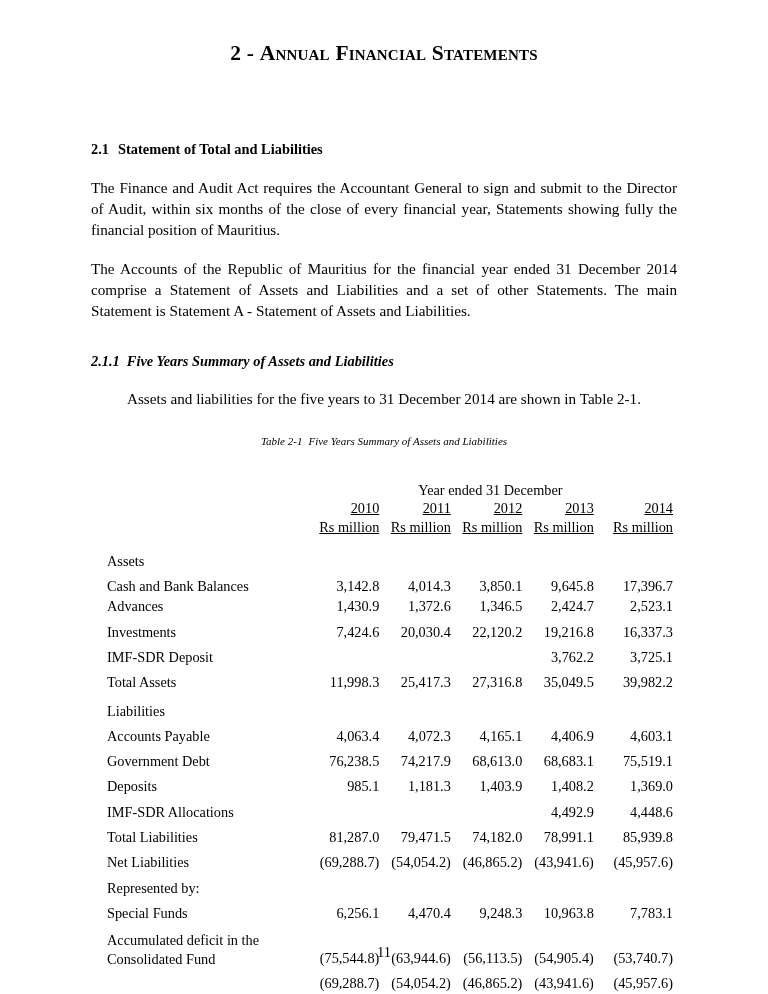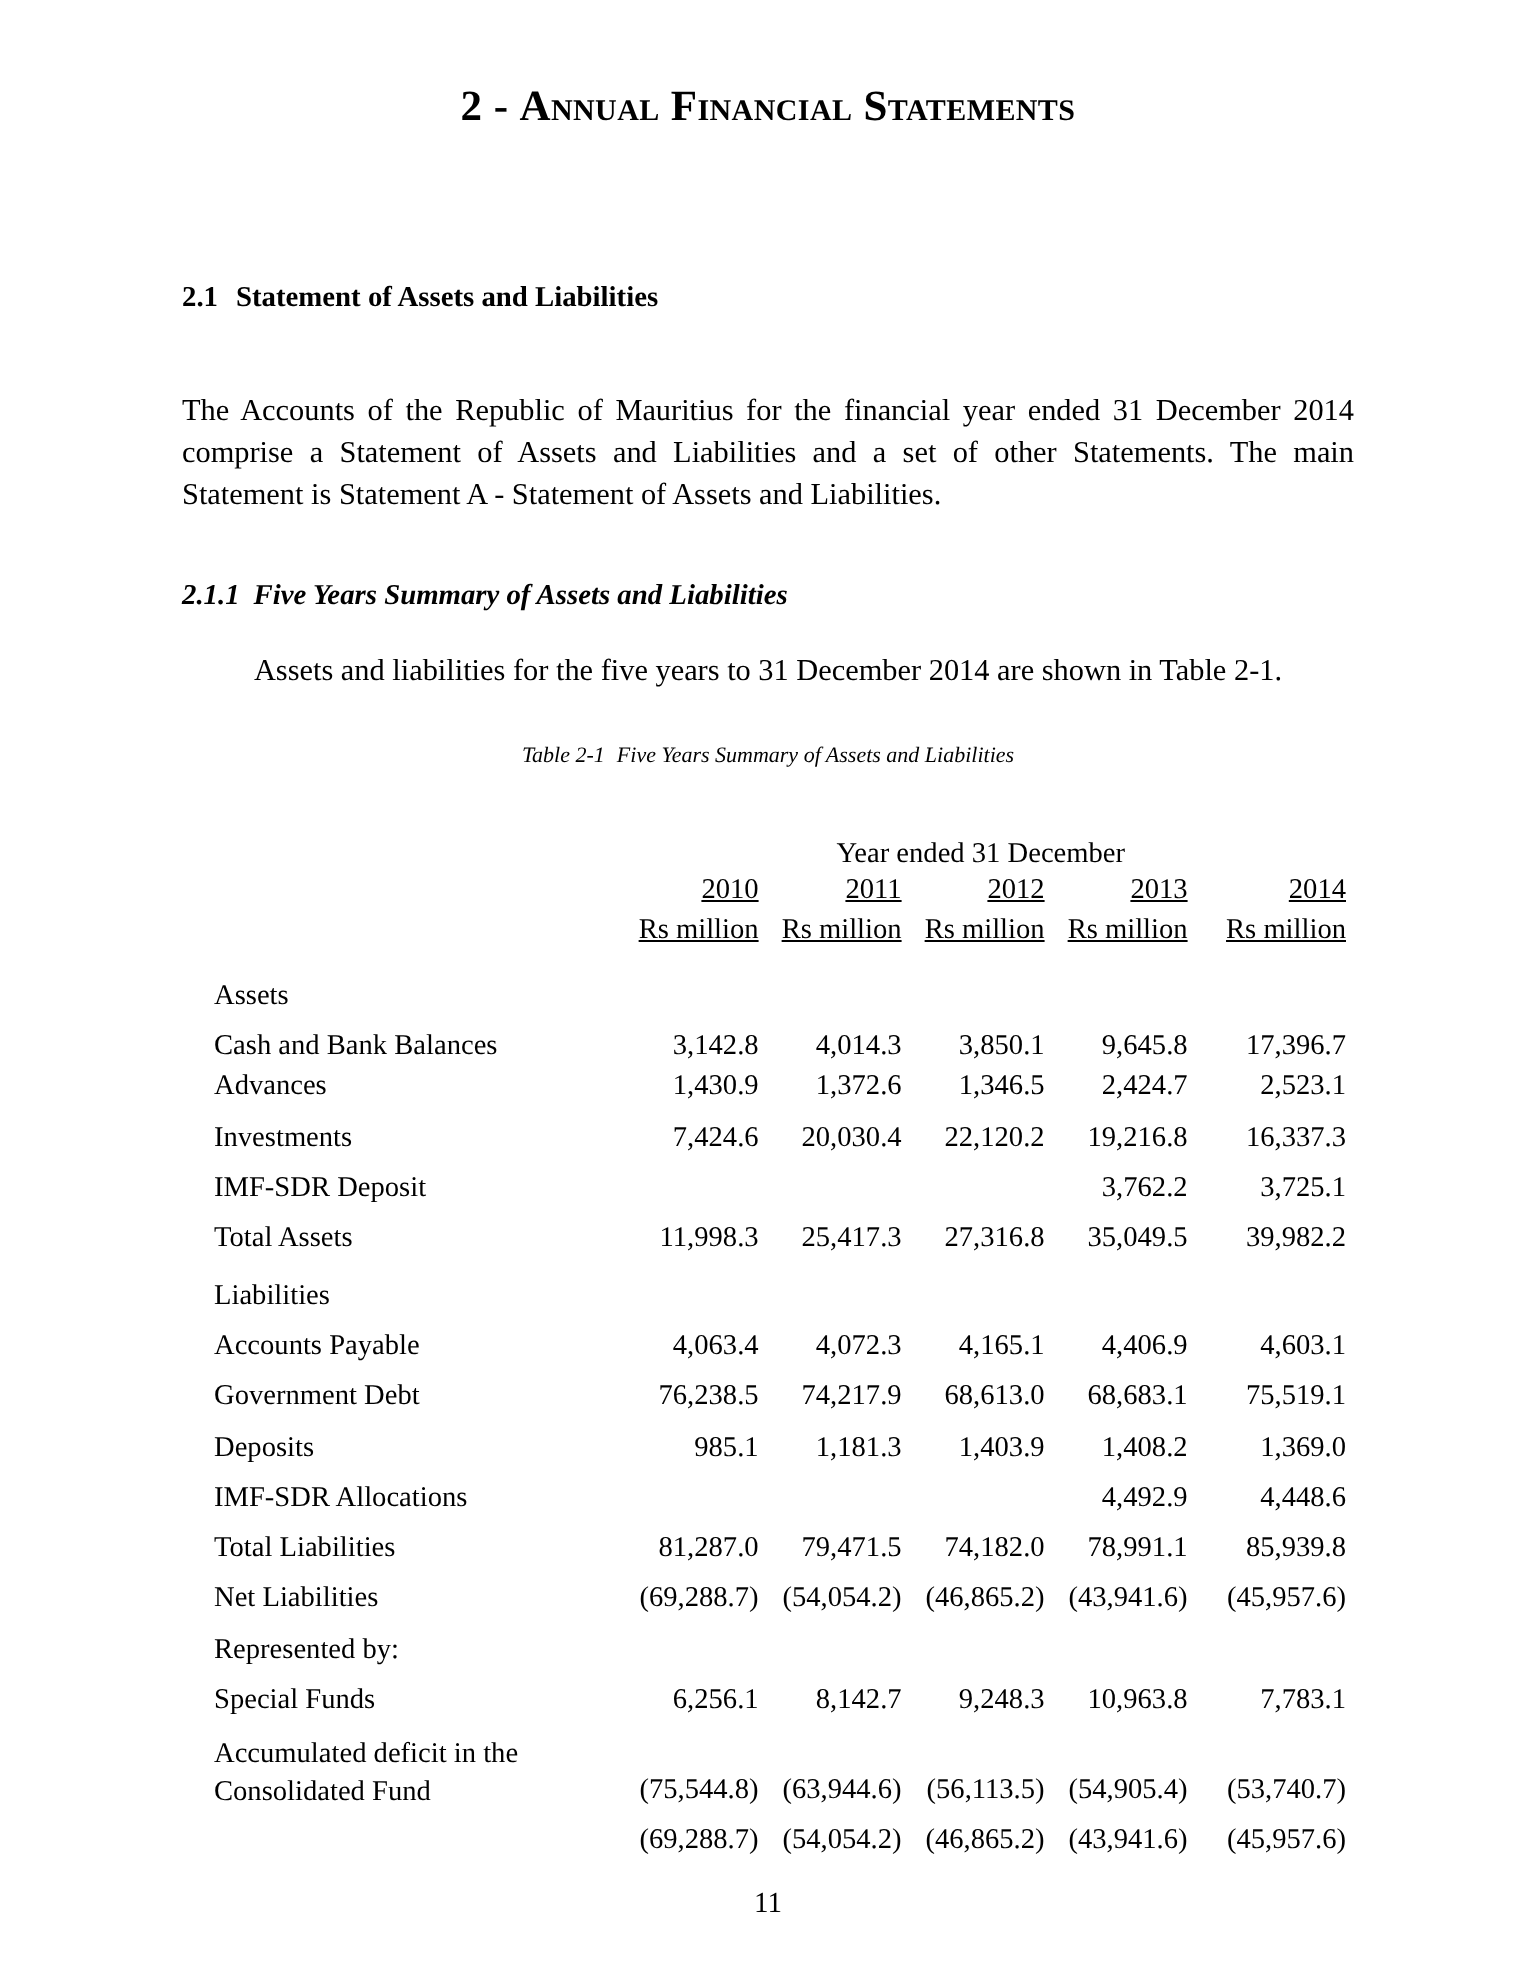--- a/index.html
+++ b/index.html
@@ -152,24 +152,25 @@
 </head>
 <body>
 
 <div class="page">
   <div class="content">
 
     <h1 class="doc-title"><span class="num">2 - </span><span>Annual Financial Statements</span></h1>
 
     <div class="sp-34"></div>
 
-    <div class="h2"><span class="numlab">2.1</span><span>Statement of Assets and Liabilities</span></div>
+    <div class="h2"><span class="numlab">2.1</span><span>Statement of Total and Liabilities</span></div>
 
     <div class="sp-20"></div>
 
+    <p class="body">The Finance and Audit Act requires the Accountant General to sign and submit to the Director of Audit, within six months of the close of every financial year, Statements showing fully the financial position of Mauritius.</p>
 
     <div class="sp-18"></div>
 
     <p class="body">The Accounts of the Republic of Mauritius for the financial year ended 31 December 2014 comprise a Statement of Assets and Liabilities and a set of other Statements. The main Statement is Statement A - Statement of Assets and Liabilities.</p>
 
     <div class="sp-30"></div>
 
     <div class="h3"><span class="numlab">2.1.1</span><span>Five Years Summary of Assets and Liabilities</span></div>
 
     <div class="sp-18"></div>
@@ -364,21 +365,21 @@
           <td class="num"></td>
           <td class="num wide"></td>
         </tr>
         <tr class="gap-sm">
             <td colspan="6"></td>
           </tr>
 
         <tr>
           <td class="lab">Special Funds</td>
           <td class="num">6,256.1</td>
-          <td class="num">8,142.7</td>
+          <td class="num">4,470.4</td>
           <td class="num">9,248.3</td>
           <td class="num">10,963.8</td>
           <td class="num wide">7,783.1</td>
         </tr>
 
         <tr class="gap">
             <td colspan="6"></td>
           </tr>
 
         <tr>

